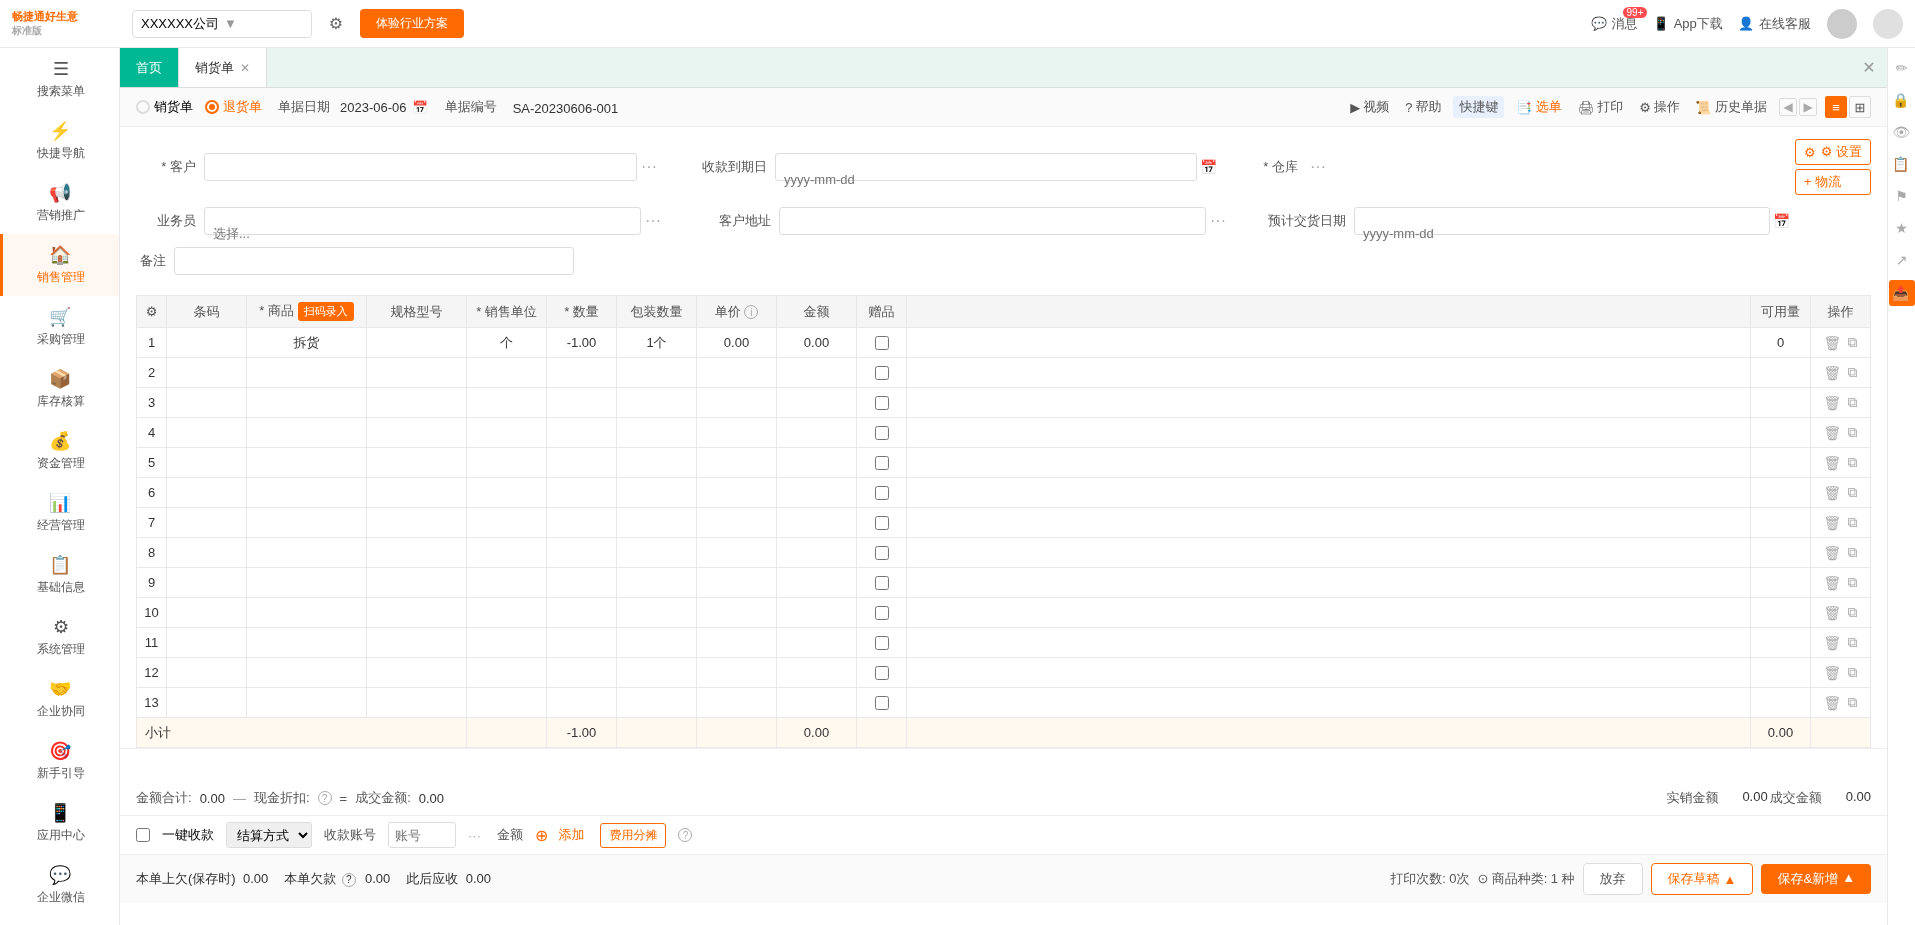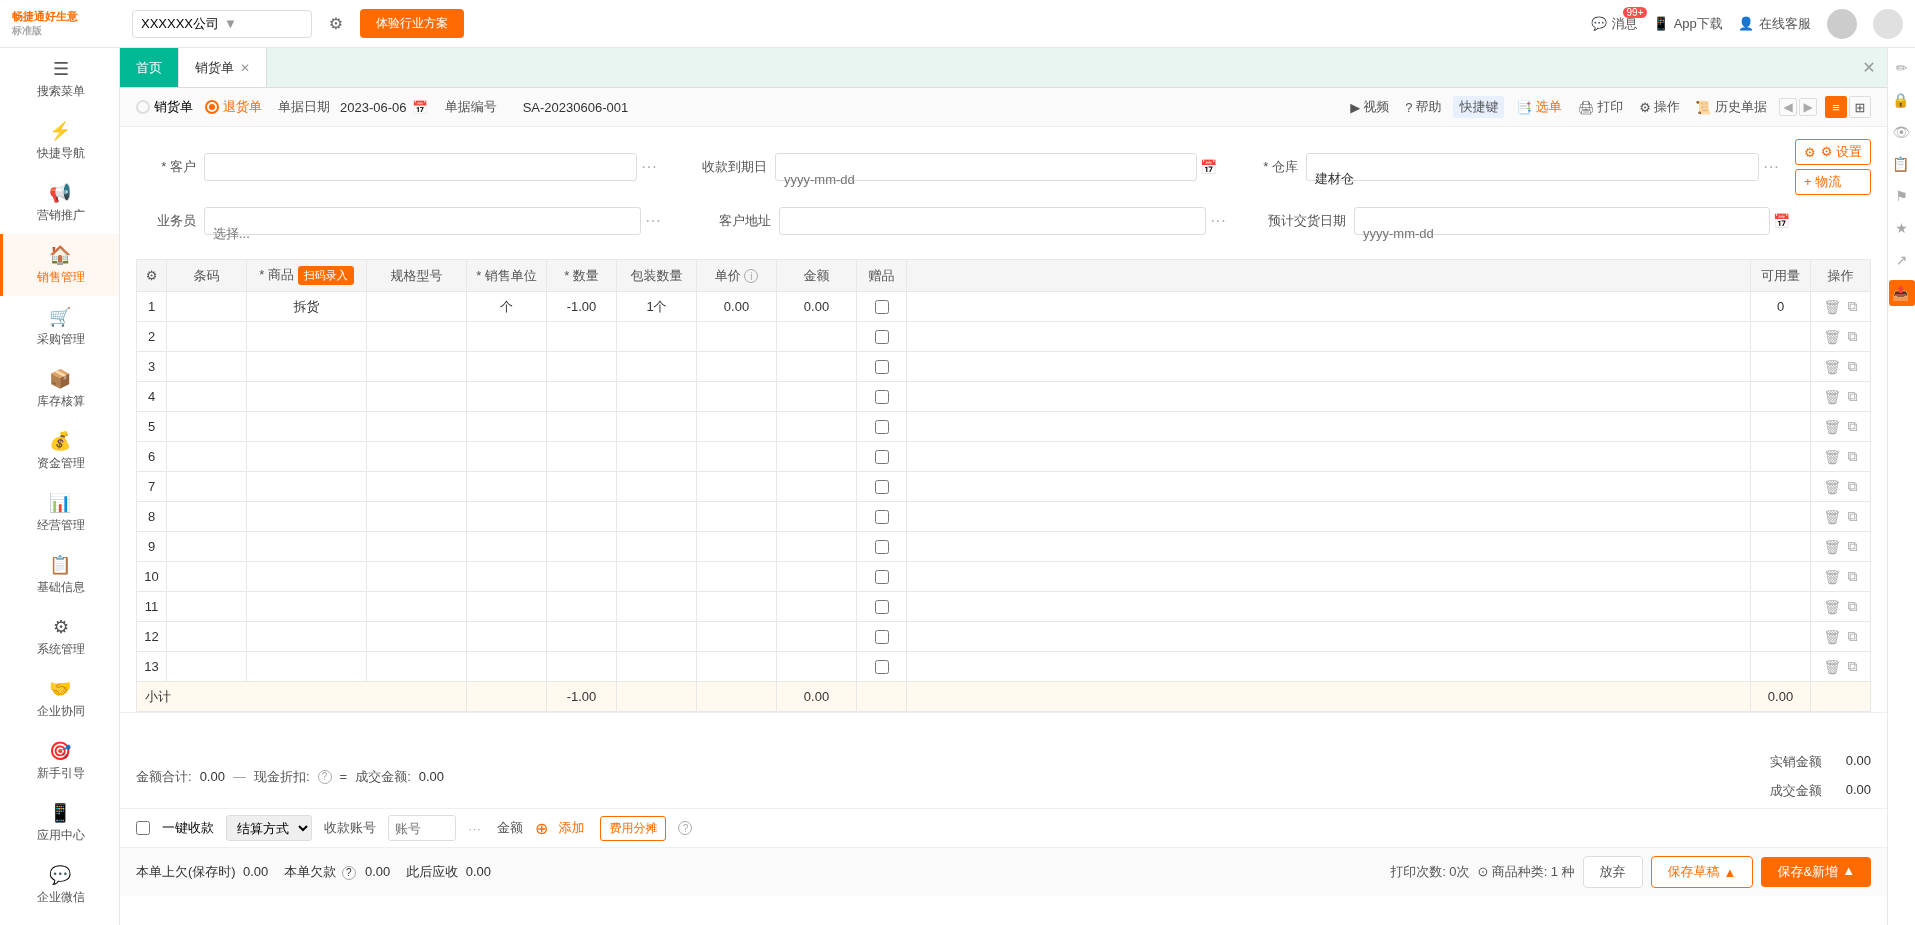--- a/index.html
+++ b/index.html
@@ -567,21 +567,21 @@
           <div class="radio-item">
             <div class="radio-dot selected"></div>
             <span style="color:#ff6b00;">退货单</span>
           </div>
         </div>
         <div style="display:flex;align-items:center;gap:6px;">
           <span class="field-label-inline">单据日期</span>
           <span class="field-value-inline">2023-06-06</span>
           <span style="color:#aaa;cursor:pointer;">📅</span>
         </div>
-        <div style="display:flex;align-items:center;gap:22px;">
+        <div style="display:flex;align-items:flex-end;gap:12px;">
           <span class="field-label-inline">单据编号</span>
           <span class="field-value-inline">SA-20230606-001</span>
         </div>
         <div class="toolbar-right">
           <div class="toolbar-btn">
             <span>▶</span>
             <span>视频</span>
           </div>
           <div class="toolbar-btn">
             <span>?</span>
@@ -631,23 +631,20 @@
           <div class="form-field" style="flex:2;">
             <span class="form-field-label" style="min-width:70px;">收款到期日</span>
             <div class="form-input-with-icon" style="flex:1;">
               <input type="text" style="flex: 1 1 0%; border: none; outline: none; background: transparent; color: rgb(187, 187, 187);" placeholder="yyyy-mm-dd">
             </div>
             <span class="calendar-icon">📅</span>
           </div>
           <div style="width:40px;"></div>
           <div class="form-field" style="flex:2;">
             <span class="form-field-label" style="min-width:40px;">* 仓库</span>
-            <div class="form-input-with-icon" style="flex:1;">
-              <input type="text" style="flex: 1 1 0%; border: none; outline: none; background: transparent;" value="建材仓">
-            </div>
             <span class="dotdot-btn">···</span>
           </div>
 
           <div style="display:flex;flex-direction:column;gap:4px;margin-left:16px;">
             <button class="settings-btn">
               <span>⚙</span>
               <span style="margin-left:2px;">⚙ 设置</span>
             </button>
             <button class="logistics-btn">
               <span>+ 物流</span>
@@ -675,20 +672,26 @@
           <div class="form-field" style="flex:2;">
             <span class="form-field-label" style="min-width:80px;">预计交货日期</span>
             <div class="form-input-with-icon" style="flex:1;">
               <input type="text" style="flex: 1 1 0%; border: none; outline: none; background: transparent; color: rgb(187, 187, 187);" placeholder="yyyy-mm-dd">
             </div>
             <span class="calendar-icon">📅</span>
           </div>
           <div style="width:80px;"></div>
         </div>
 
+        <div class="form-row" style="margin-bottom:8px;">
+          <span class="form-field-label" style="min-width:30px;">备注</span>
+          <div class="form-input-with-icon" style="flex:1;max-width:400px;">
+            <input type="text" style="flex: 1 1 0%; border: none; outline: none; background: transparent;">
+          </div>
+        </div>
       </div>
 
       <div class="data-table-container">
         <table class="data-table">
           <thead>
             <tr>
               <th class="col-num">
                 <span>⚙</span>
               </th>
               <th class="col-barcode">
@@ -1301,21 +1304,21 @@
         <div class="amount-summary">
           <span class="amount-label">金额合计:</span>
           <span class="amount-value">0.00</span>
           <span class="dash-sep">—</span>
           <span class="amount-label">现金折扣:</span>
           <span class="info-icon">?</span>
           <span class="eq-sep">=</span>
           <span class="amount-label">成交金额:</span>
           <span class="amount-value">0.00</span>
 
-          <div style="margin-left:auto;display:flex;flex-direction:column;gap:11px;">
+          <div style="margin-left:auto;display:flex;flex-direction:row;gap:2px;">
             <div style="display:flex;justify-content:space-between;gap:24px;">
               <span style="color:#555;">实销金额</span>
               <span style="color:#333;font-weight:500;">0.00</span>
             </div>
             <div style="display:flex;justify-content:space-between;gap:24px;">
               <span style="color:#555;">成交金额</span>
               <span style="color:#333;font-weight:500;">0.00</span>
             </div>
           </div>
         </div>

